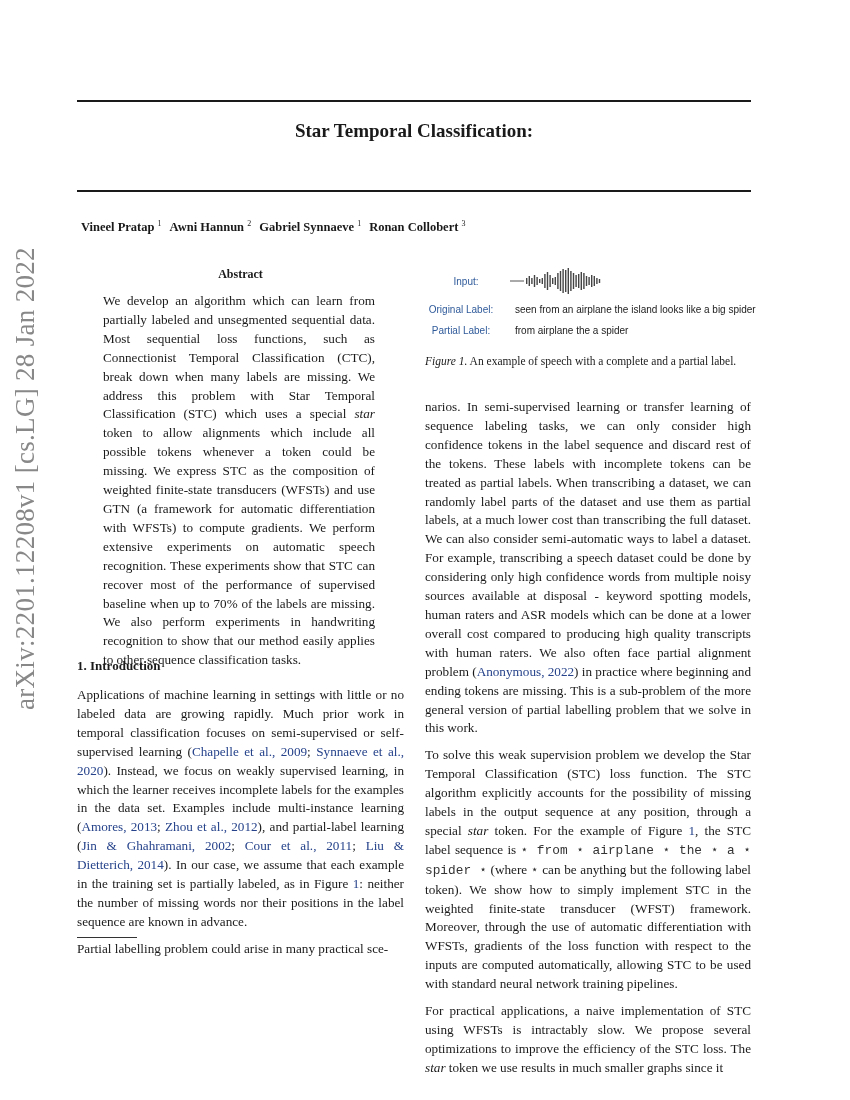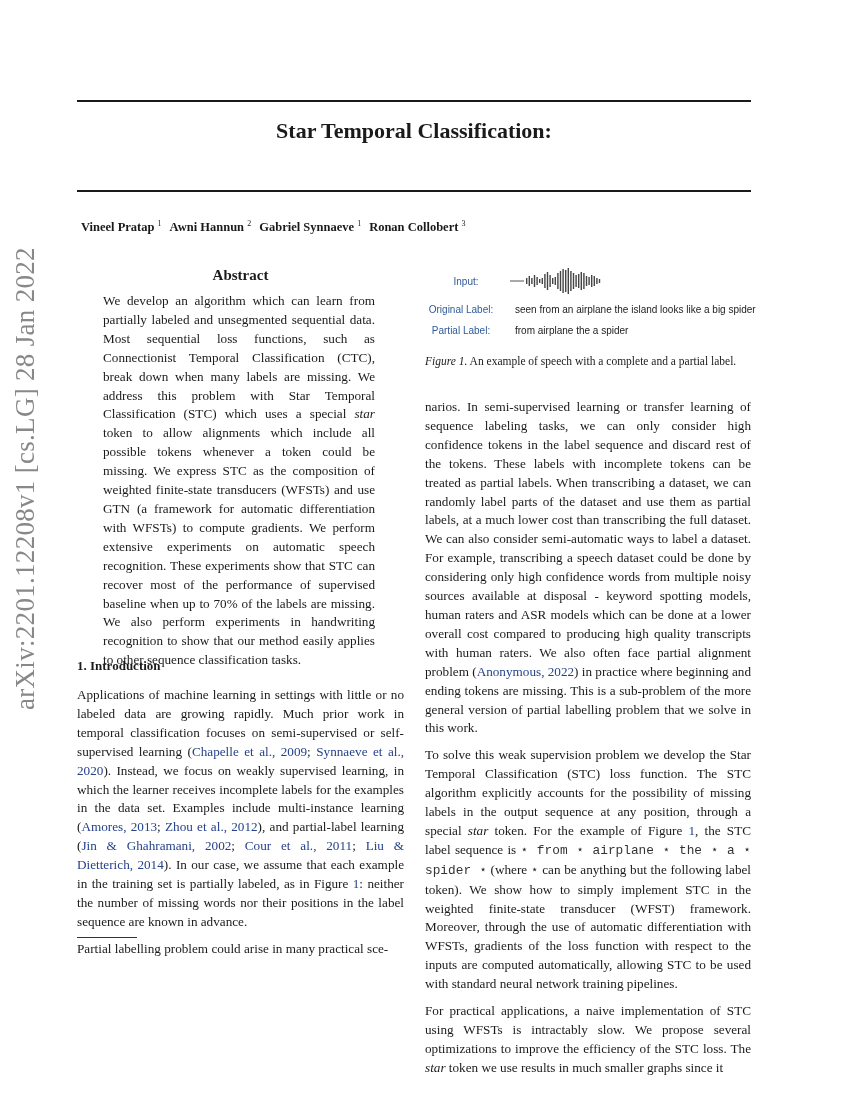--- a/index.html
+++ b/index.html
@@ -4,38 +4,38 @@
 <style>
   html, body { margin: 0; padding: 0; background: #ffffff; }
   body {
     width: 850px; height: 1100px; position: relative; overflow: hidden;
     font-family: "Liberation Serif", "DejaVu Serif", serif;
     color: #1a1a1a;
   }
   .rule { position: absolute; left: 77px; width: 674px; height: 2px; background: #1a1a1a; }
   .title {
     position: absolute; left: 77px; width: 674px; top: 118px;
-    text-align: center; font-weight: bold; font-size: 22px; line-height: 25px;
+    text-align: center; font-weight: bold; font-size: 19px; line-height: 25px;
   }
   .authors {
     position: absolute; left: 77px; width: 674px; top: 219px;
     text-align: left; font-weight: bold; font-size: 12.5px;
   }
   .authors span.a { margin: 0 4px; }
   .authors sup { font-weight: normal; font-size: 8px; }
   .arxiv {
     position: absolute; left: 10px; top: 710px;
     transform: rotate(-90deg); transform-origin: 0 0;
     font-size: 27px; color: #888; white-space: nowrap; letter-spacing: 0.3px;
   }
   .col { position: absolute; font-size: 13.2px; line-height: 18.9px; text-align: justify; }
   .col p { margin: 0 0 8px 0; }
   .abstract-head {
     position: absolute; left: 77px; width: 327px; top: 267px;
-    text-align: center; font-weight: bold; font-size: 15px;
+    text-align: center; font-weight: bold; font-size: 12px;
   }
   .abstract { left: 103px; width: 272px; top: 292px; }
   .sec-head { position: absolute; left: 77px; top: 658px; font-weight: bold; font-size: 13px; }
   .intro { left: 77px; width: 327px; top: 686px; }
   .cite { color: #25428a; }
   .fn-rule { position: absolute; left: 77px; top: 937px; width: 60px; height: 1px; background: #333; }
   .footnote { position: absolute; left: 77px; width: 327px; top: 940px; font-size: 10.8px; line-height: 15px; text-align: justify; }
   .footnote .ind { padding-left: 10px; }
   .footnote sup { font-size: 7px; }
   .right { left: 425px; width: 326px; top: 398px; }

